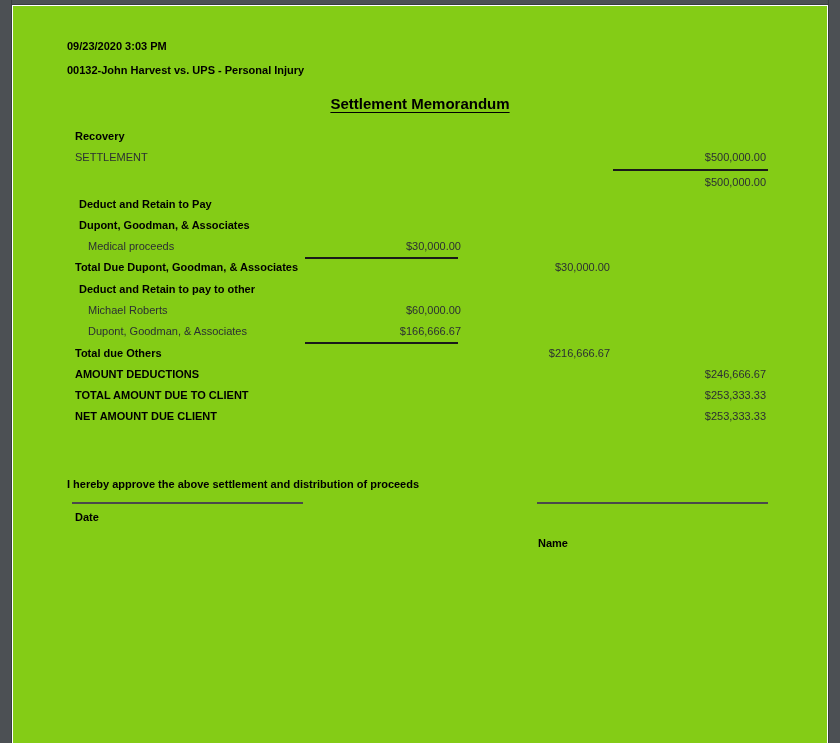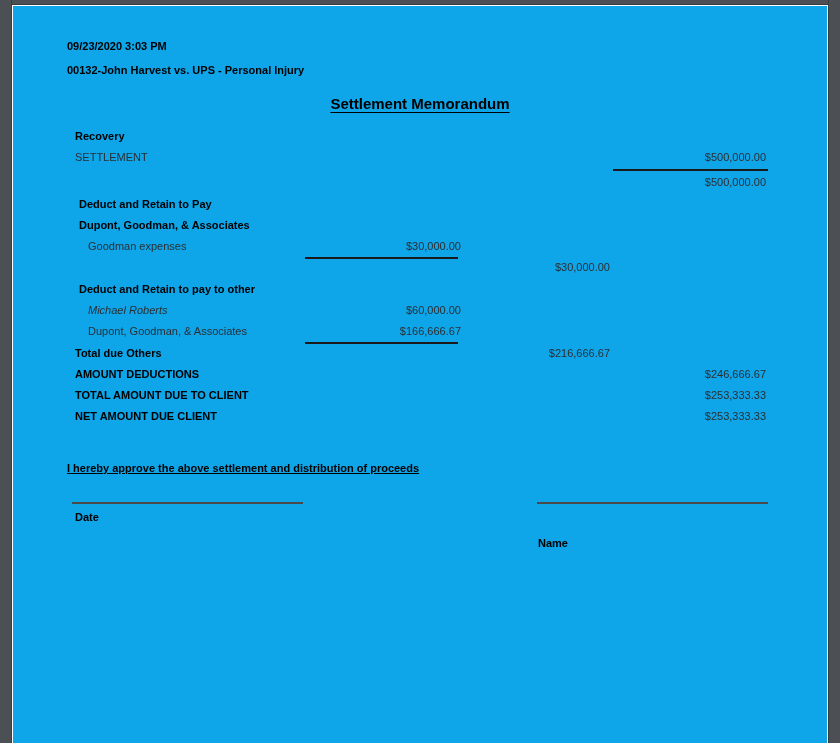--- a/index.html
+++ b/index.html
@@ -24,21 +24,21 @@
   .frame-left {
     position: absolute; left: 0; top: 0; width: 12px; height: 743px;
     background: #4c5054; border-right: 1px solid #3a3d40;
   }
   .frame-right {
     position: absolute; right: 0; top: 0; width: 12px; height: 743px;
     background: #4c5054; border-left: 1px solid #3a3d40;
   }
   .page {
     position: absolute; left: 13px; top: 6px; right: 13px; bottom: 0;
-    background: #0ea5e9;
+    background: #84cc16;
   }
   .abs { position: absolute; line-height: 13px; white-space: nowrap; }
   .b { font-weight: bold; color: #000000; }
   .u { text-underline-offset: 2px; }
   .amt { text-align: right; }
   .title {
     position: absolute; left: 0; right: 0; text-align: center;
     font-weight: bold; font-size: 15px; color: #000;
   }
   .title span { text-decoration: underline; text-underline-offset: 3px; }
@@ -63,42 +63,43 @@
     </div>
 
     <div class="abs b u" style="left:62px; top:124px;">Recovery</div>
     <div class="abs" style="left:62px; top:145px;">SETTLEMENT</div>
     <div class="abs amt" style="right:61px; top:145px;">$500,000.00</div>
     <div class="rule" style="left:600px; top:163px; width:155px;"></div>
     <div class="abs amt" style="right:61px; top:170px;">$500,000.00</div>
 
     <div class="abs b u" style="left:66px; top:192px;">Deduct and Retain to Pay</div>
     <div class="abs b" style="left:66px; top:213px;">Dupont, Goodman, &amp; Associates</div>
-    <div class="abs" style="left:75px; top:234px;">Goodman expenses</div>
+    <div class="abs" style="left:75px; top:234px;">Medical proceeds</div>
     <div class="abs amt" style="right:366px; top:234px;">$30,000.00</div>
     <div class="rule" style="left:292px; top:251px; width:153px;"></div>
+    <div class="abs b" style="left:62px; top:255px;">Total Due Dupont, Goodman, &amp; Associates</div>
     <div class="abs amt" style="right:217px; top:255px;">$30,000.00</div>
 
     <div class="abs b u" style="left:66px; top:277px;">Deduct and Retain to pay to other</div>
-    <div class="abs" style="left:75px; top:298px;font-style:italic;">Michael Roberts</div>
+    <div class="abs" style="left:75px; top:298px;">Michael Roberts</div>
     <div class="abs amt" style="right:366px; top:298px;">$60,000.00</div>
     <div class="abs" style="left:75px; top:319px;">Dupont, Goodman, &amp; Associates</div>
     <div class="abs amt" style="right:366px; top:319px;">$166,666.67</div>
     <div class="rule" style="left:292px; top:336px; width:153px;"></div>
     <div class="abs b" style="left:62px; top:341px;">Total due Others</div>
     <div class="abs amt" style="right:217px; top:341px;">$216,666.67</div>
 
     <div class="abs b" style="left:62px; top:362px;">AMOUNT DEDUCTIONS</div>
     <div class="abs amt" style="right:61px; top:362px;">$246,666.67</div>
     <div class="abs b" style="left:62px; top:383px;">TOTAL AMOUNT DUE TO CLIENT</div>
     <div class="abs amt" style="right:61px; top:383px;">$253,333.33</div>
     <div class="abs b" style="left:62px; top:404px;">NET AMOUNT DUE CLIENT</div>
     <div class="abs amt" style="right:61px; top:404px;">$253,333.33</div>
 
-    <div class="abs b" style="left:54px; top:456px;text-decoration:underline;">I hereby approve the above settlement and distribution of proceeds</div>
+    <div class="abs b" style="left:54px; top:472px;">I hereby approve the above settlement and distribution of proceeds</div>
 
     <div class="sig-rule" style="left:59px; top:496px; width:231px;"></div>
     <div class="abs b" style="left:62px; top:505px;">Date</div>
     <div class="sig-rule" style="left:524px; top:496px; width:231px;"></div>
     <div class="abs b" style="left:525px; top:531px;">Name</div>
 
   </div>
 </div>
 
 </body></html>

